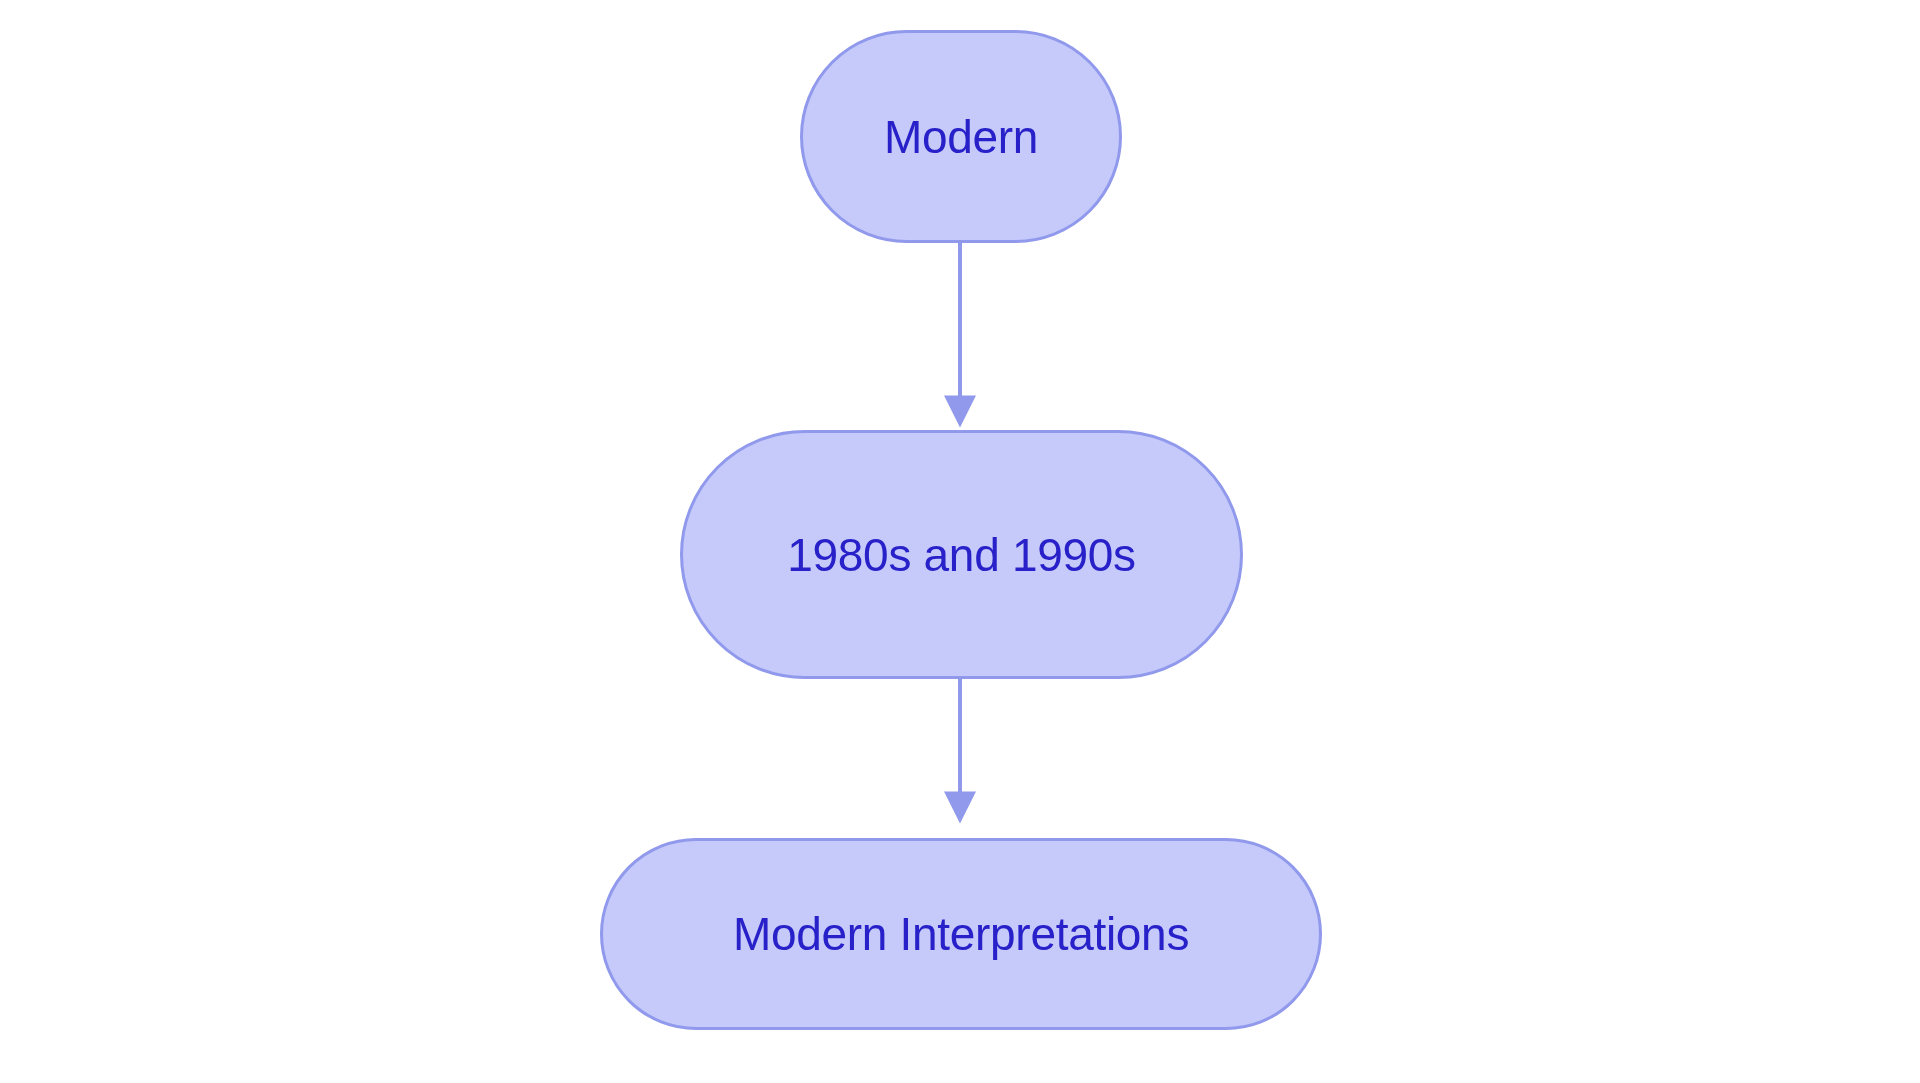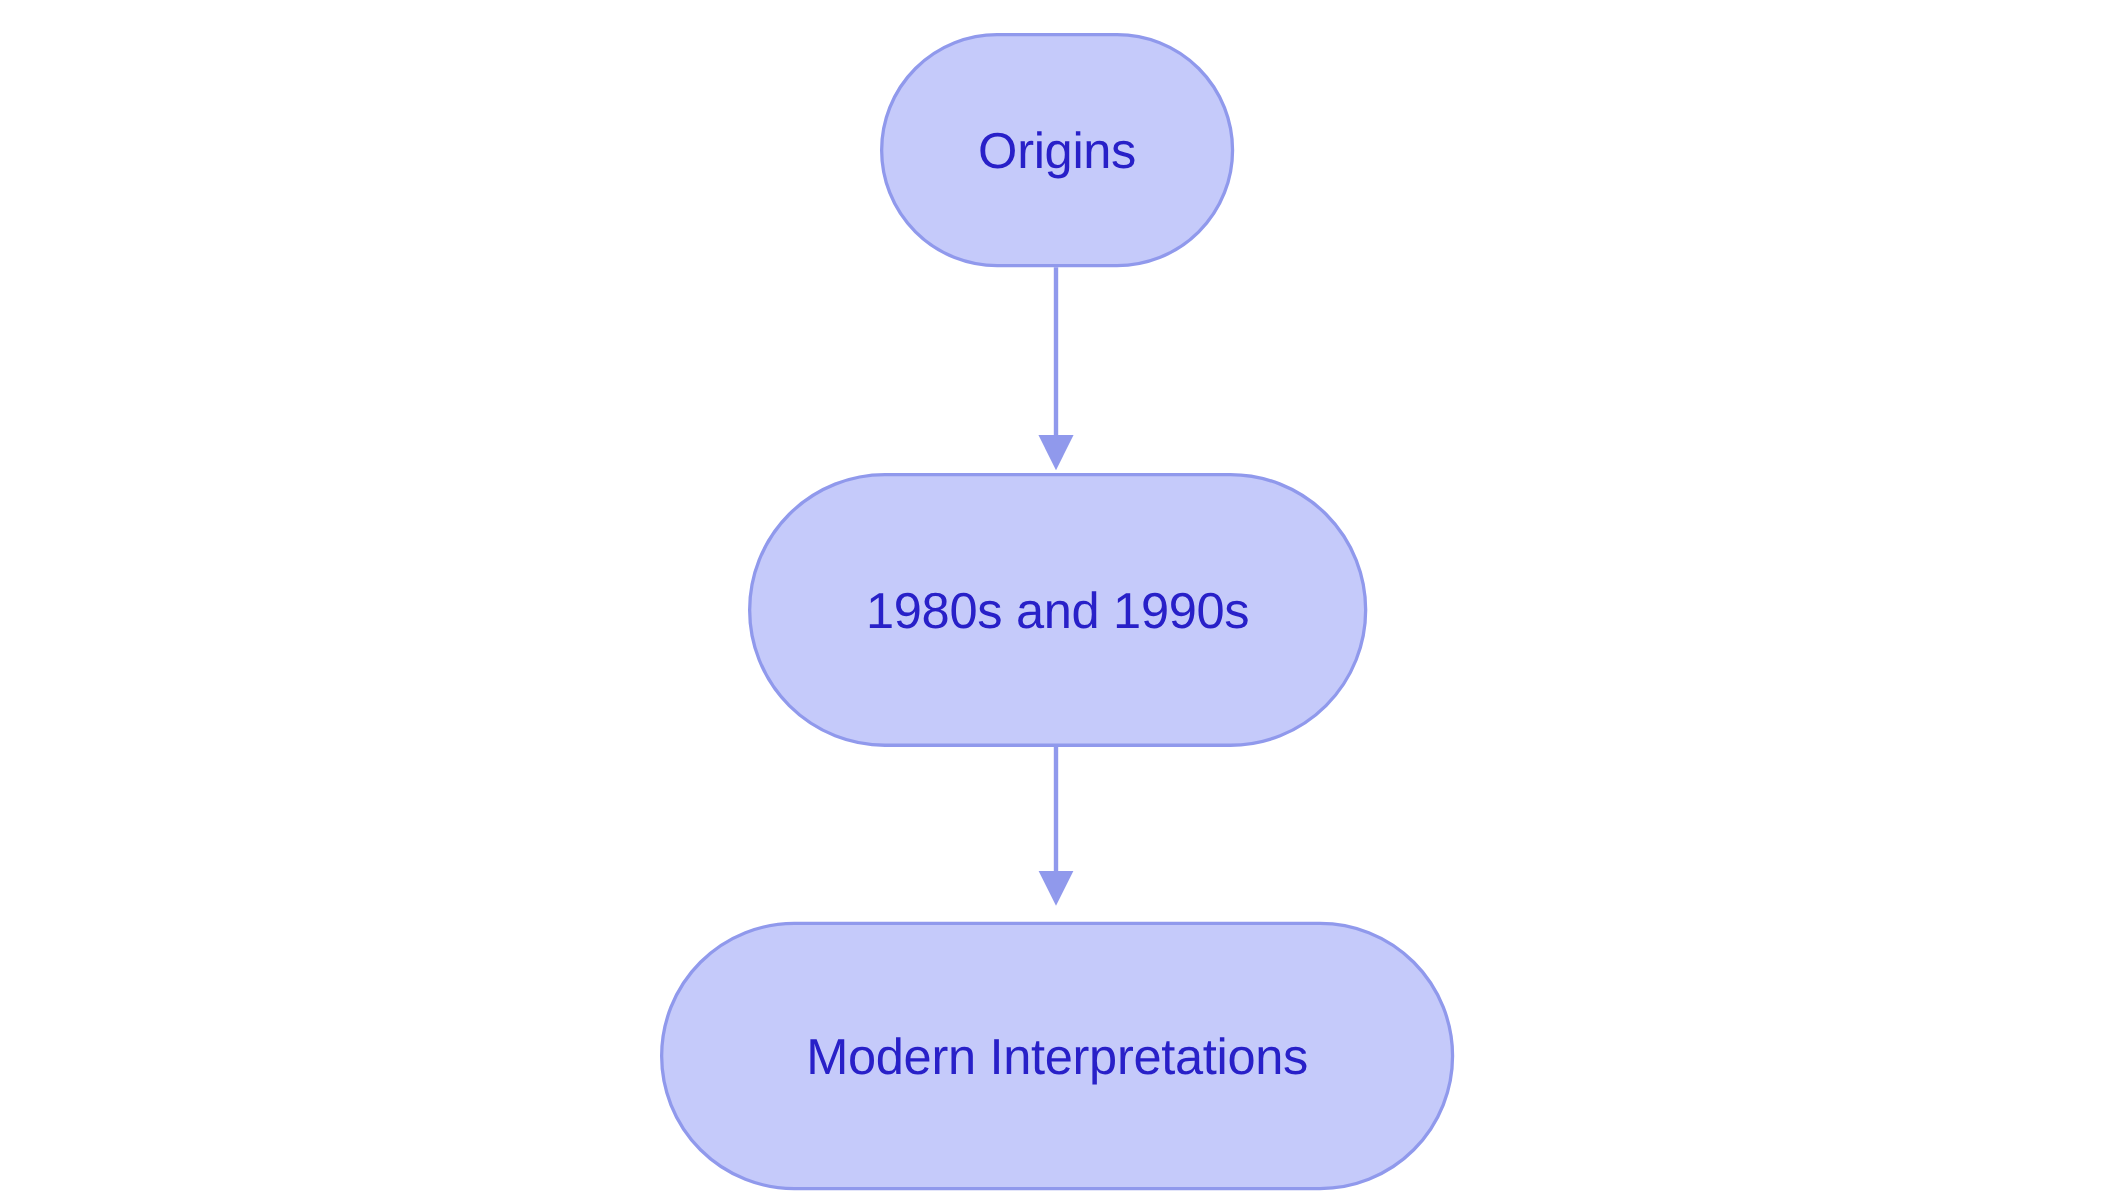--- a/index.html
+++ b/index.html
@@ -61,21 +61,21 @@
     width: 563px;
     height: 249px;
   }
   #node-eighties-nineties .node-label { font-size: 46px; }
 
   
   #node-modern-interpretations {
     left: 600px;
     top: 838px;
     width: 722px;
-    height: 244px;
+    height: 192px;
   }
   #node-modern-interpretations .node-label { font-size: 46px; }
 
   
   .flow-edge {
     position: absolute;
     left: 0;
     top: 0;
     width: 1920px;
     height: 1083px;
@@ -94,21 +94,21 @@
         <path d="M0,0 L0,8 L8,4 z" fill="#9099ec"></path>
       </marker>
     </defs>
 
     <line x1="960" y1="243" x2="960" y2="397" stroke="#9099ec" stroke-width="4" marker-end="url(#arrowhead)"></line>
 
     <line x1="960" y1="645" x2="960" y2="793" stroke="#9099ec" stroke-width="4" marker-end="url(#arrowhead)"></line>
   </svg>
 
   <div class="flow-node" id="node-origins">
-    <span class="node-label">Origins</span>
+    <span class="node-label">Modern</span>
   </div>
 
   <div class="flow-node" id="node-eighties-nineties">
     <span class="node-label">1980s and 1990s</span>
   </div>
 
   <div class="flow-node" id="node-modern-interpretations">
     <span class="node-label">Modern Interpretations</span>
   </div>
 

